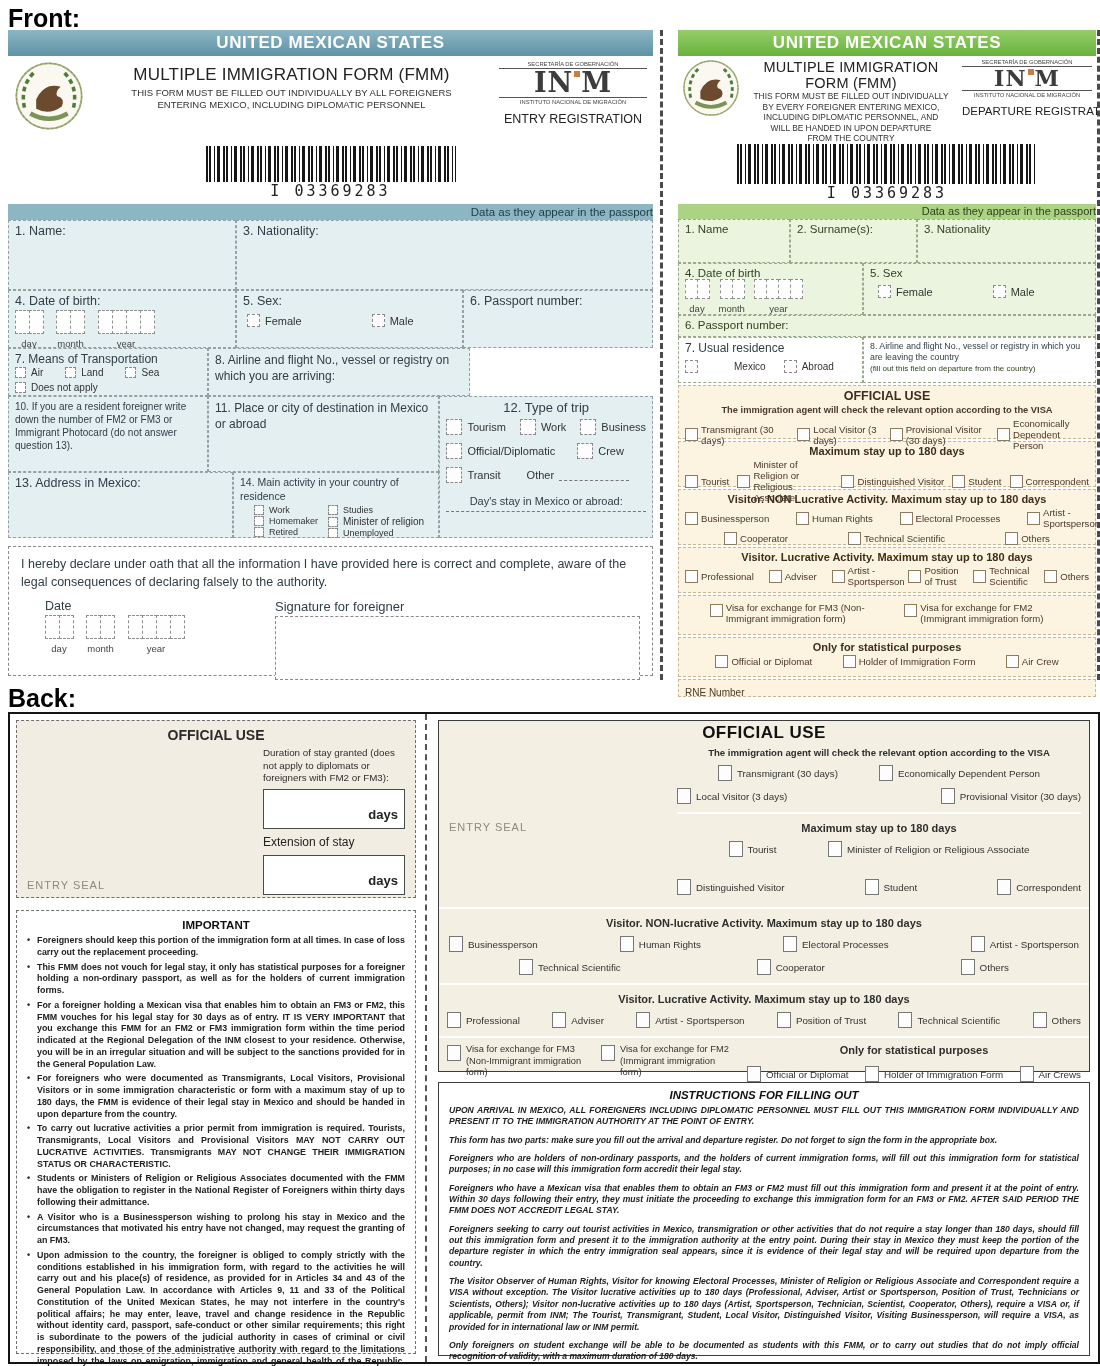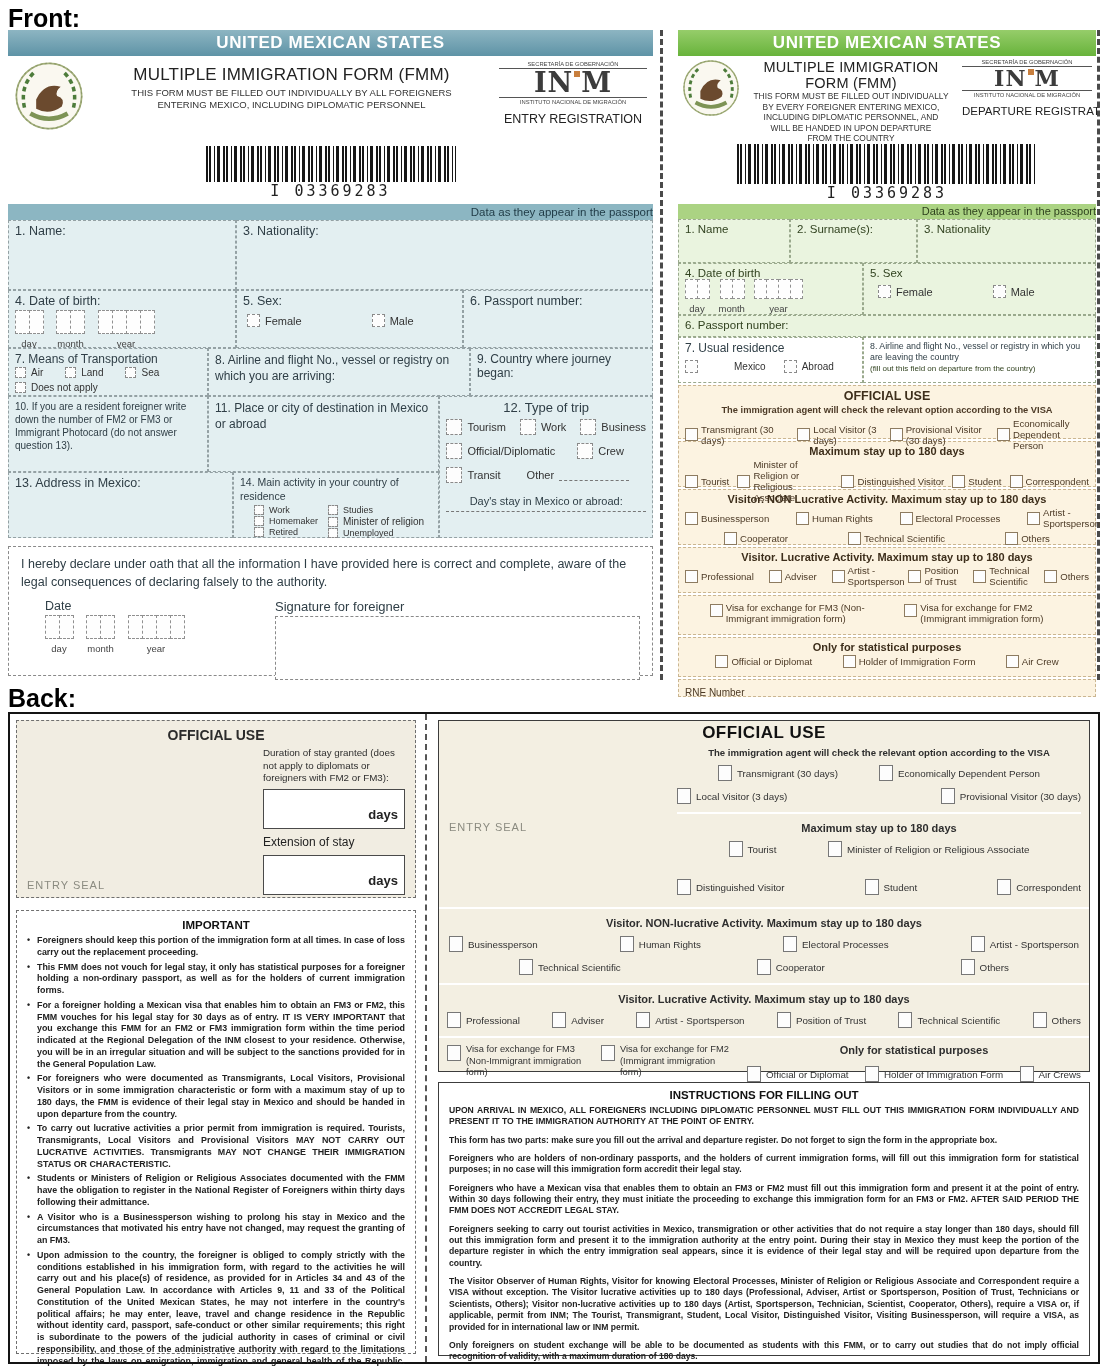--- a/index.html
+++ b/index.html
@@ -83,21 +83,21 @@
   .brow{display:flex;justify-content:space-evenly;align-items:center;margin-top:7px;}
   .brow .opt{font-size:9.8px;}
   .brow .opt .cb{width:14px;height:16px;border-style:solid;border-color:#777;}
   .bhead{font-size:11px;font-weight:bold;text-align:center;margin-top:8px;}
   .bdiv{border-top:2px solid #fff;margin-top:8px;}
   .br-bottom{display:flex;margin-top:6px;padding:0 8px 4px;}
   .visa2{width:300px;display:flex;gap:14px;flex:none;}
   .visa2 .opt{align-items:flex-start;font-size:9.3px;line-height:1.25;}
   .visa2 .opt .cb{width:14px;height:16px;border-style:solid;border-color:#777;margin-top:1px;}
   .statcol{flex:1;}
-  .br-ins{left:428px;top:368px;width:652px;height:274px;border:1px solid #3c3c3c;background:#fff;padding:6px 10px;}
+  .br-ins{left:428px;top:368px;width:652px;height:274px;border:1px solid #3c3c3c;background:#fff;padding:6px 10px;font-style:italic;}
   .br-ins h3{margin:0 0 4px;text-align:center;font-size:11.5px;color:#111;}
   .br-ins p{margin:0 0 7px;font-size:8.6px;font-weight:bold;color:#222;line-height:1.32;text-align:justify;}
   .writein{display:inline-block;border-bottom:1px dashed #777;min-width:70px;height:10px;}
   .dayline{border-top:1px dashed #777;margin-top:4px;}
   .note{font-size:8px;line-height:1.2;display:block;color:#31421f;}
 </style>
 </head>
 <body>
 
 <div class="page">
@@ -184,23 +184,20 @@
         </div>
         <div style="margin-top:4px;">
           <span class="opt" style="font-size:10px;">
               <span class="cb" style="width:11px;height:11px;"></span>
               <span>Does not apply</span>
             </span>
         </div>
       </div>
       <div class="c" style="width:262px;">
           <span class="lab" style="font-size:12px;line-height:1.35;">8. Airline and flight No., vessel or registry on which you are arriving:</span>
-        </div>
-      <div class="c" style="flex:1;">
-          <span class="lab" style="font-size:12px;">9. Country where journey began:</span>
         </div>
     </div>
     <div class="frow">
       <div style="width:437px;">
         <div class="frow" style="height:76px;">
           <div class="c" style="width:200px;">
               <span class="small-lab">10. If you are a resident foreigner write down the number of FM2 or FM3 or Immigrant Photocard (do not answer question 13).</span>
             </div>
           <div class="c" style="flex:1;">
               <span class="lab" style="font-size:12px;line-height:1.35;">11. Place or city of destination in Mexico or abroad</span>

